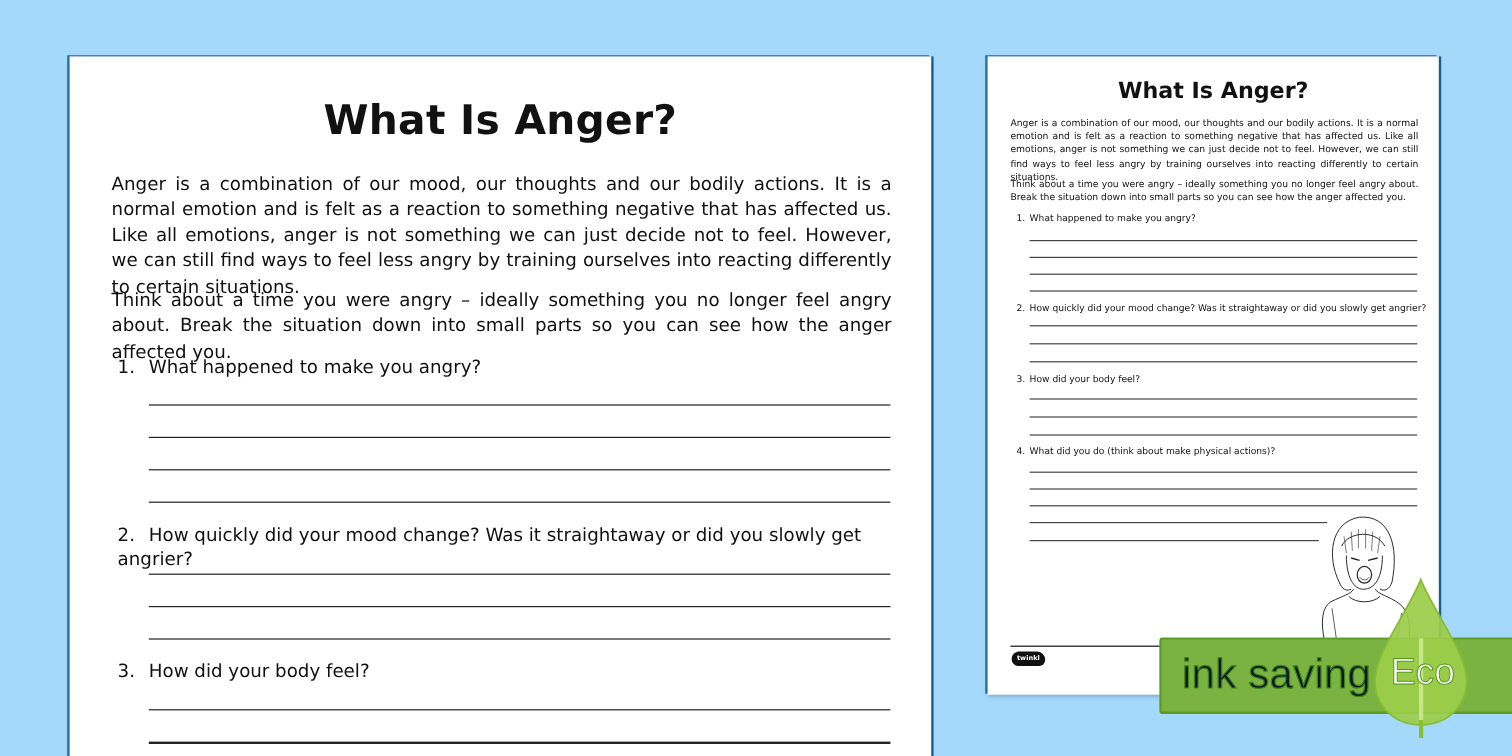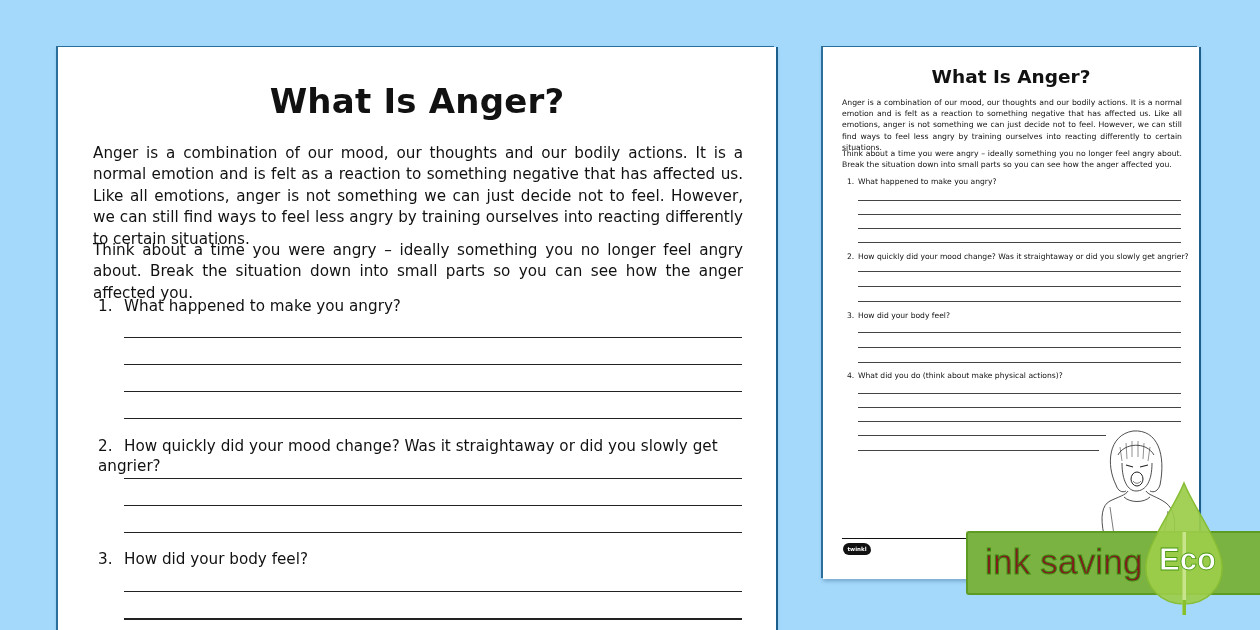--- a/index.html
+++ b/index.html
@@ -71,27 +71,27 @@
   }
 
   
   #eco-banner {
     position: absolute; left: 966px; top: 531px; width: 300px; height: 64px;
     background: #7bb342; border: 2px solid #5e9b22; border-right: none;
     border-radius: 3px 0 0 3px;
   }
   #eco-banner .ink-label {
     position: absolute; left: 17px; top: 9px;
-    font-family: "Liberation Sans", sans-serif; font-size: 35px; color: #7f1d1d;
+    font-family: "Liberation Sans", sans-serif; font-size: 35px; color: #0f172a;
     -webkit-text-stroke: 1px #3f8b12; letter-spacing: 0.2px;
   }
   #eco-leaf { position: absolute; left: 1140px; top: 480px; width: 88px; height: 140px; }
   #eco-leaf .eco-label {
     position: absolute; left: 19px; top: 62px;
-    font-family: "Liberation Sans", sans-serif; font-weight: bold; font-size: 31px;
+    font-family: "Liberation Sans", sans-serif; font-weight: normal; font-size: 31px;
     color: #ffffff; -webkit-text-stroke: 0.8px #4c9a12;
   }
 </style>
 </head>
 <body>
 
 <div class="page" id="page-left">
   <div class="title">What Is Anger?</div>
   <div class="para p1">Anger is a combination of our mood, our thoughts and our bodily actions. It is a normal emotion and is felt as a reaction to something negative that has affected us. Like all emotions, anger is not something we can just decide not to feel. However, we can still find ways to feel less angry by training ourselves into reacting differently to certain situations.</div>
   <div class="para p2">Think about a time you were angry – ideally something you no longer feel angry about. Break the situation down into small parts so you can see how the anger affected you.</div>

